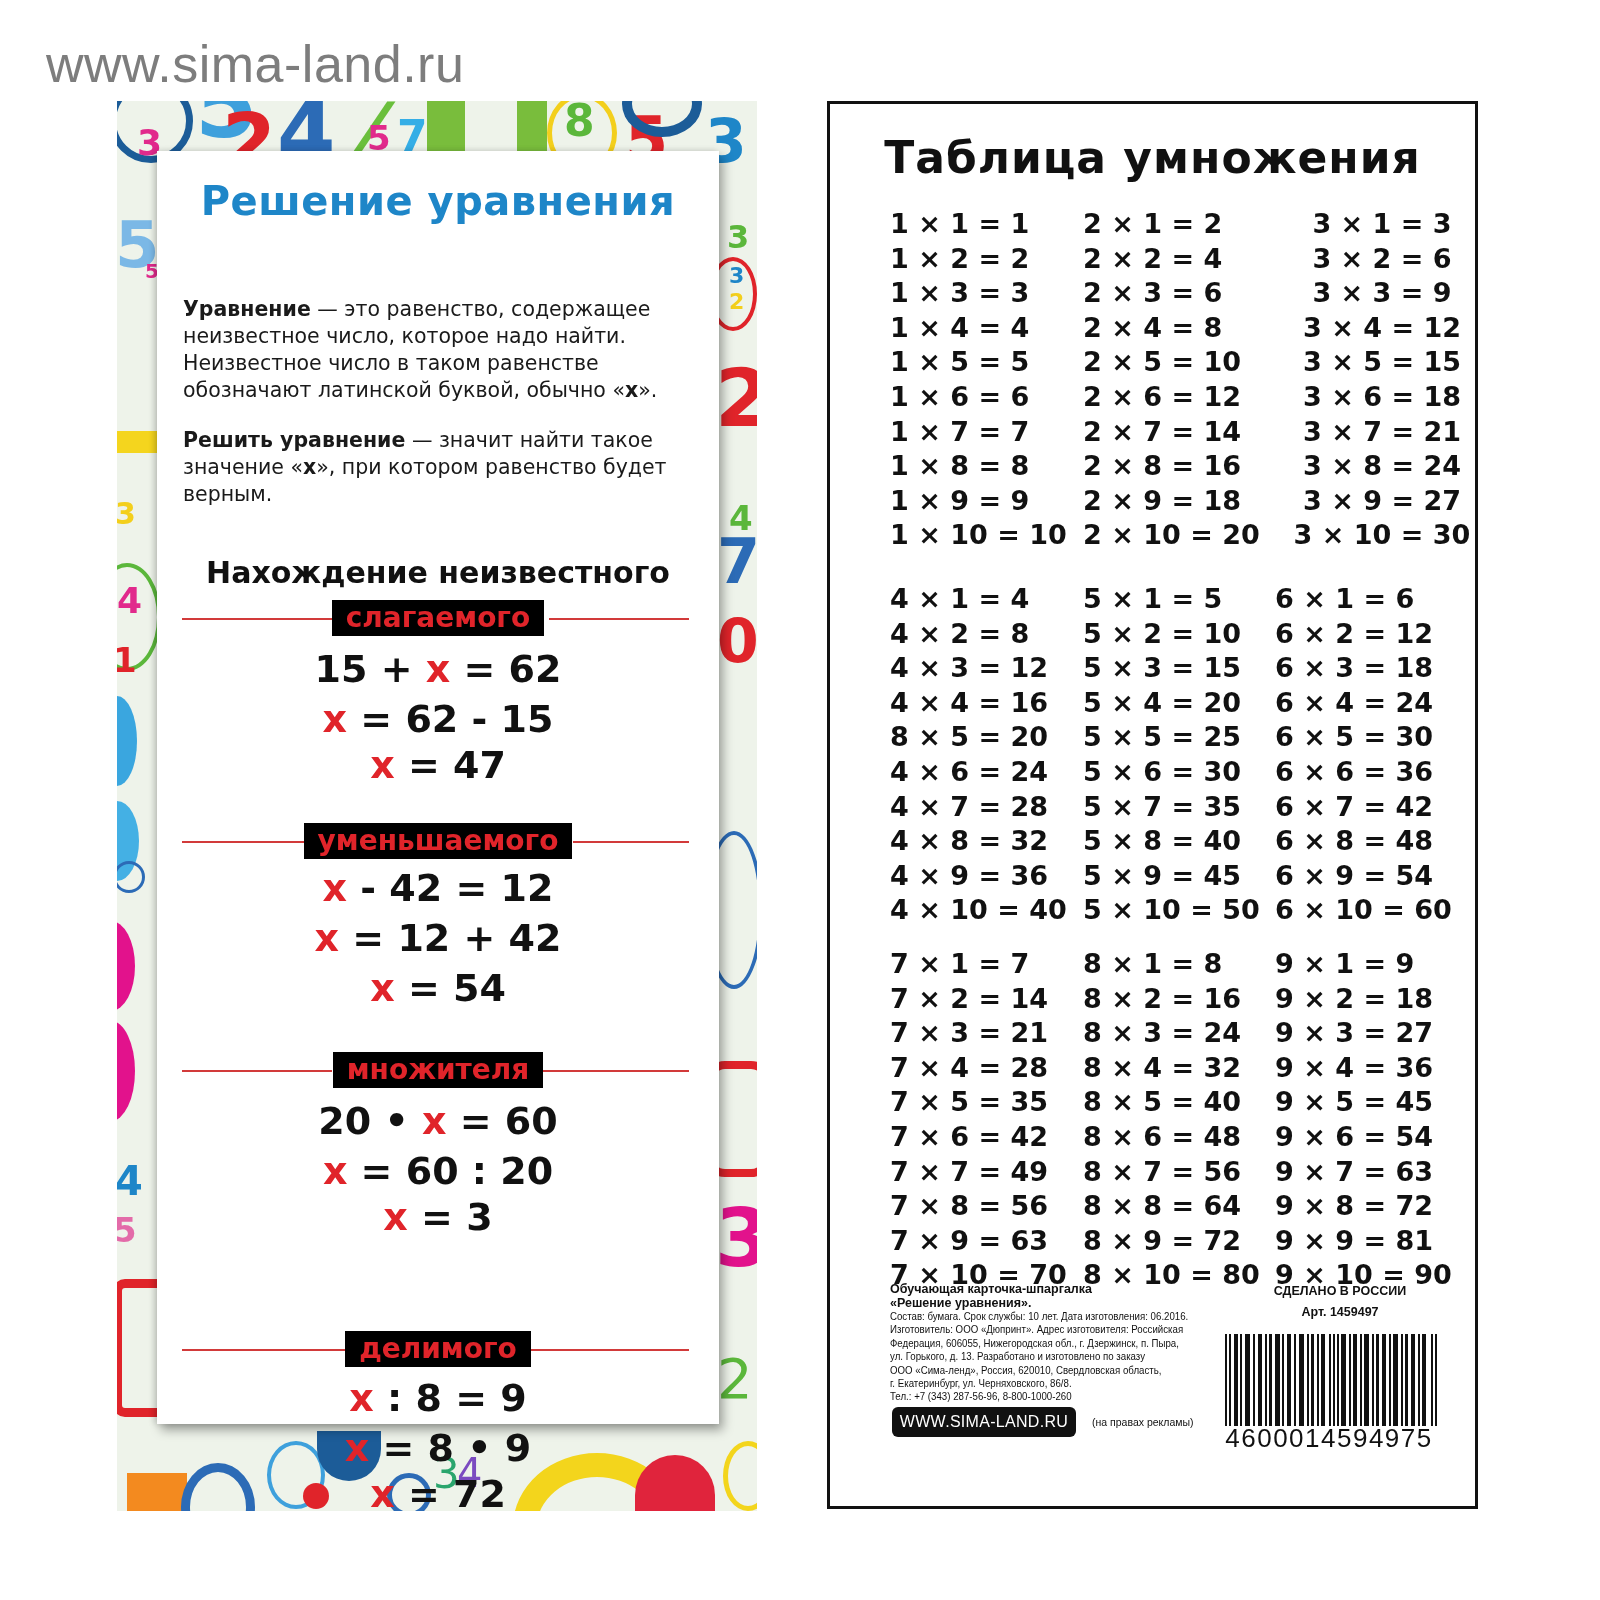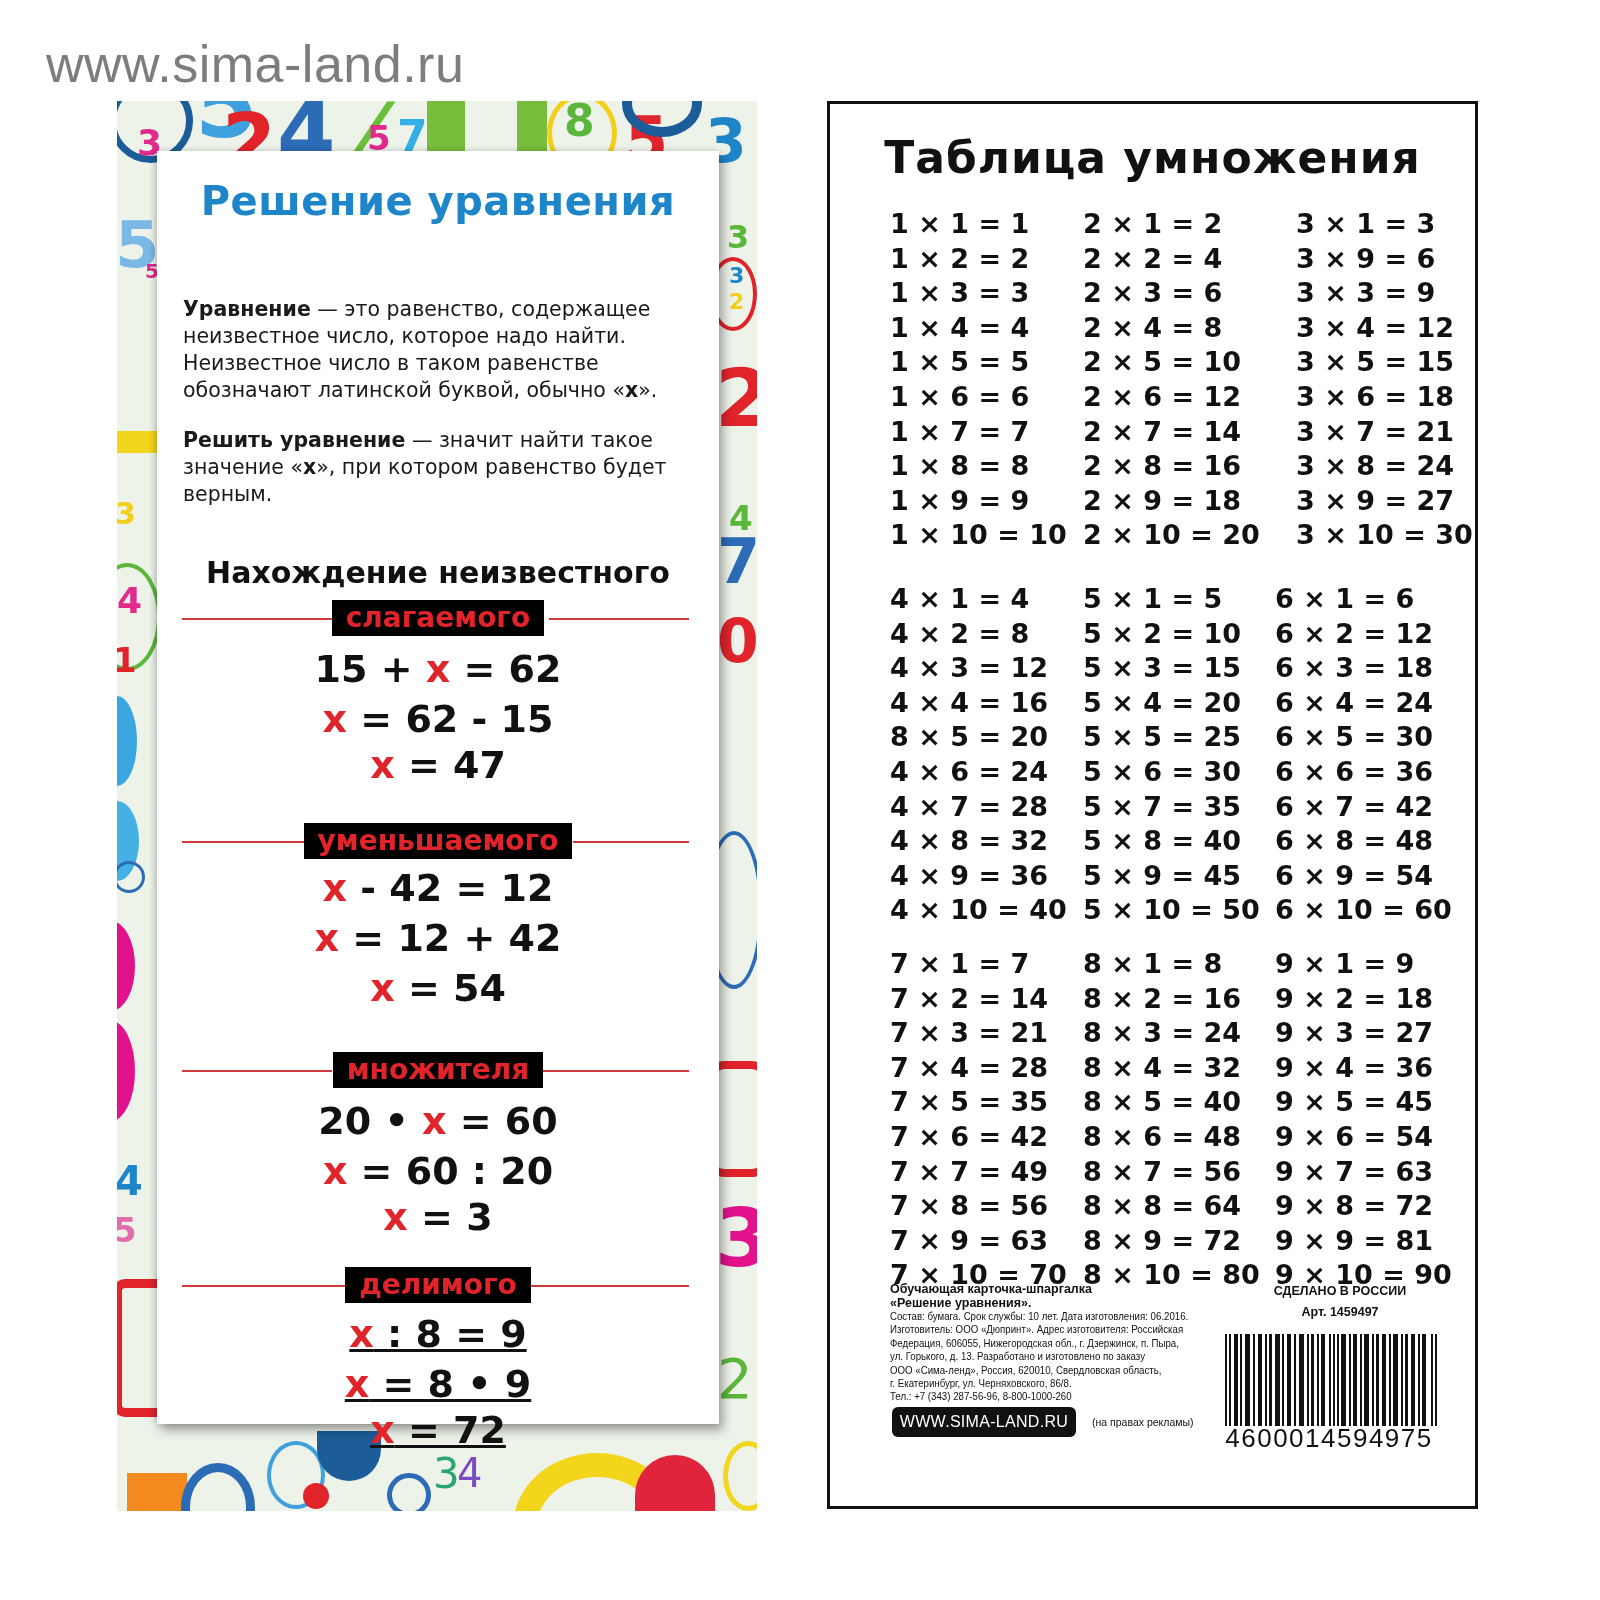--- a/index.html
+++ b/index.html
@@ -194,21 +194,21 @@
       <div class="sec-head">
         <div class="sec-line l" style="width:150px;"></div>
         <div class="sec-line r" style="width:146px;"></div>
         <span class="sec-label">множителя</span>
       </div>
       <div class="eq" style="margin-top:8px;"><span>20 • </span><span class="x">x</span><span> = 60</span></div>
       <div class="eq"><span></span><span class="x">x</span><span> = 60 : 20</span></div>
       <div class="eq" style="margin-top:-4px;"><span></span><span class="x">x</span><span> = 3</span></div>
     </div>
 
-    <div class="section" style="top:1116px;text-decoration:underline;">
+    <div class="section" style="top:1180px;">
       <div class="sec-head">
         <div class="sec-line l" style="width:168px;"></div>
         <div class="sec-line r" style="width:160px;"></div>
         <span class="sec-label">делимого</span>
       </div>
       <div class="eq" style="margin-top:6px;"><span></span><span class="x">x</span><span> : 8 = 9</span></div>
       <div class="eq"><span></span><span class="x">x</span><span> = 8 • 9</span></div>
       <div class="eq" style="margin-top:-4px;"><span></span><span class="x">x</span><span> = 72</span></div>
     </div>
   </div>
@@ -235,23 +235,23 @@
         <div class="mt-row">2 × 2 = 4</div>
         <div class="mt-row">2 × 3 = 6</div>
         <div class="mt-row">2 × 4 = 8</div>
         <div class="mt-row">2 × 5 = 10</div>
         <div class="mt-row">2 × 6 = 12</div>
         <div class="mt-row">2 × 7 = 14</div>
         <div class="mt-row">2 × 8 = 16</div>
         <div class="mt-row">2 × 9 = 18</div>
         <div class="mt-row">2 × 10 = 20</div>
       </div>
-    <div class="mt-col" style="left:406px;">
+    <div class="mt-col" style="left:397px;text-align:center;">
         <div class="mt-row">3 × 1 = 3</div>
-        <div class="mt-row">3 × 9 = 6</div>
+        <div class="mt-row">3 × 2 = 6</div>
         <div class="mt-row">3 × 3 = 9</div>
         <div class="mt-row">3 × 4 = 12</div>
         <div class="mt-row">3 × 5 = 15</div>
         <div class="mt-row">3 × 6 = 18</div>
         <div class="mt-row">3 × 7 = 21</div>
         <div class="mt-row">3 × 8 = 24</div>
         <div class="mt-row">3 × 9 = 27</div>
         <div class="mt-row">3 × 10 = 30</div>
       </div>
   </div>

